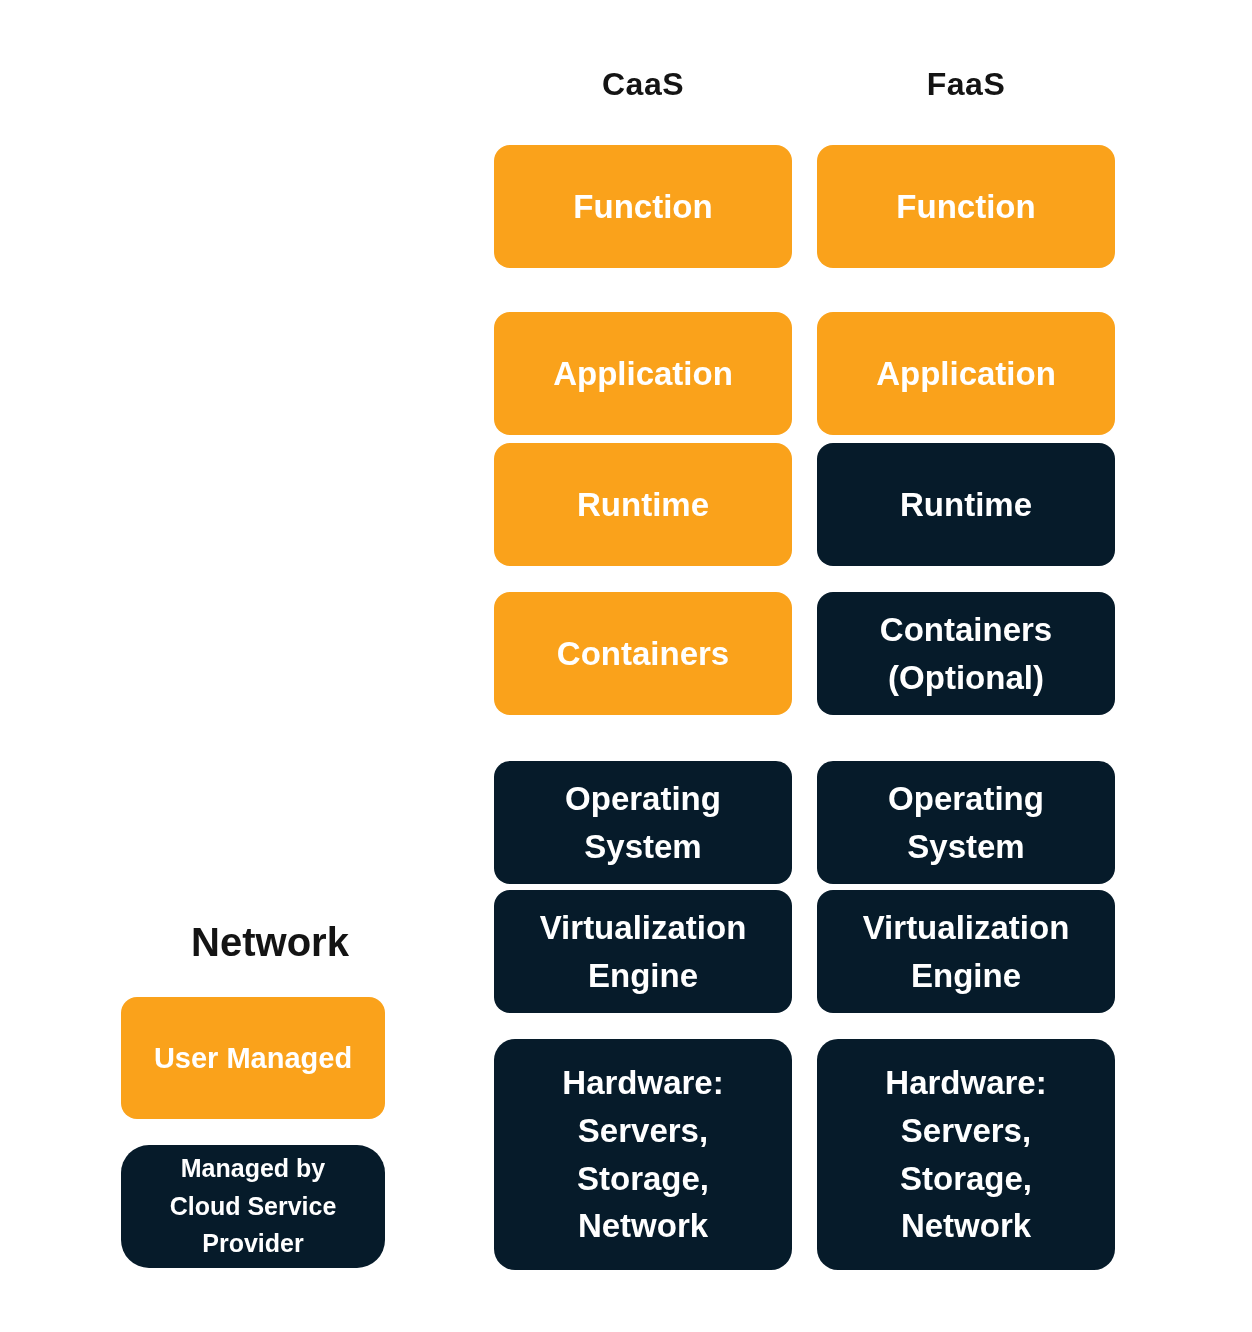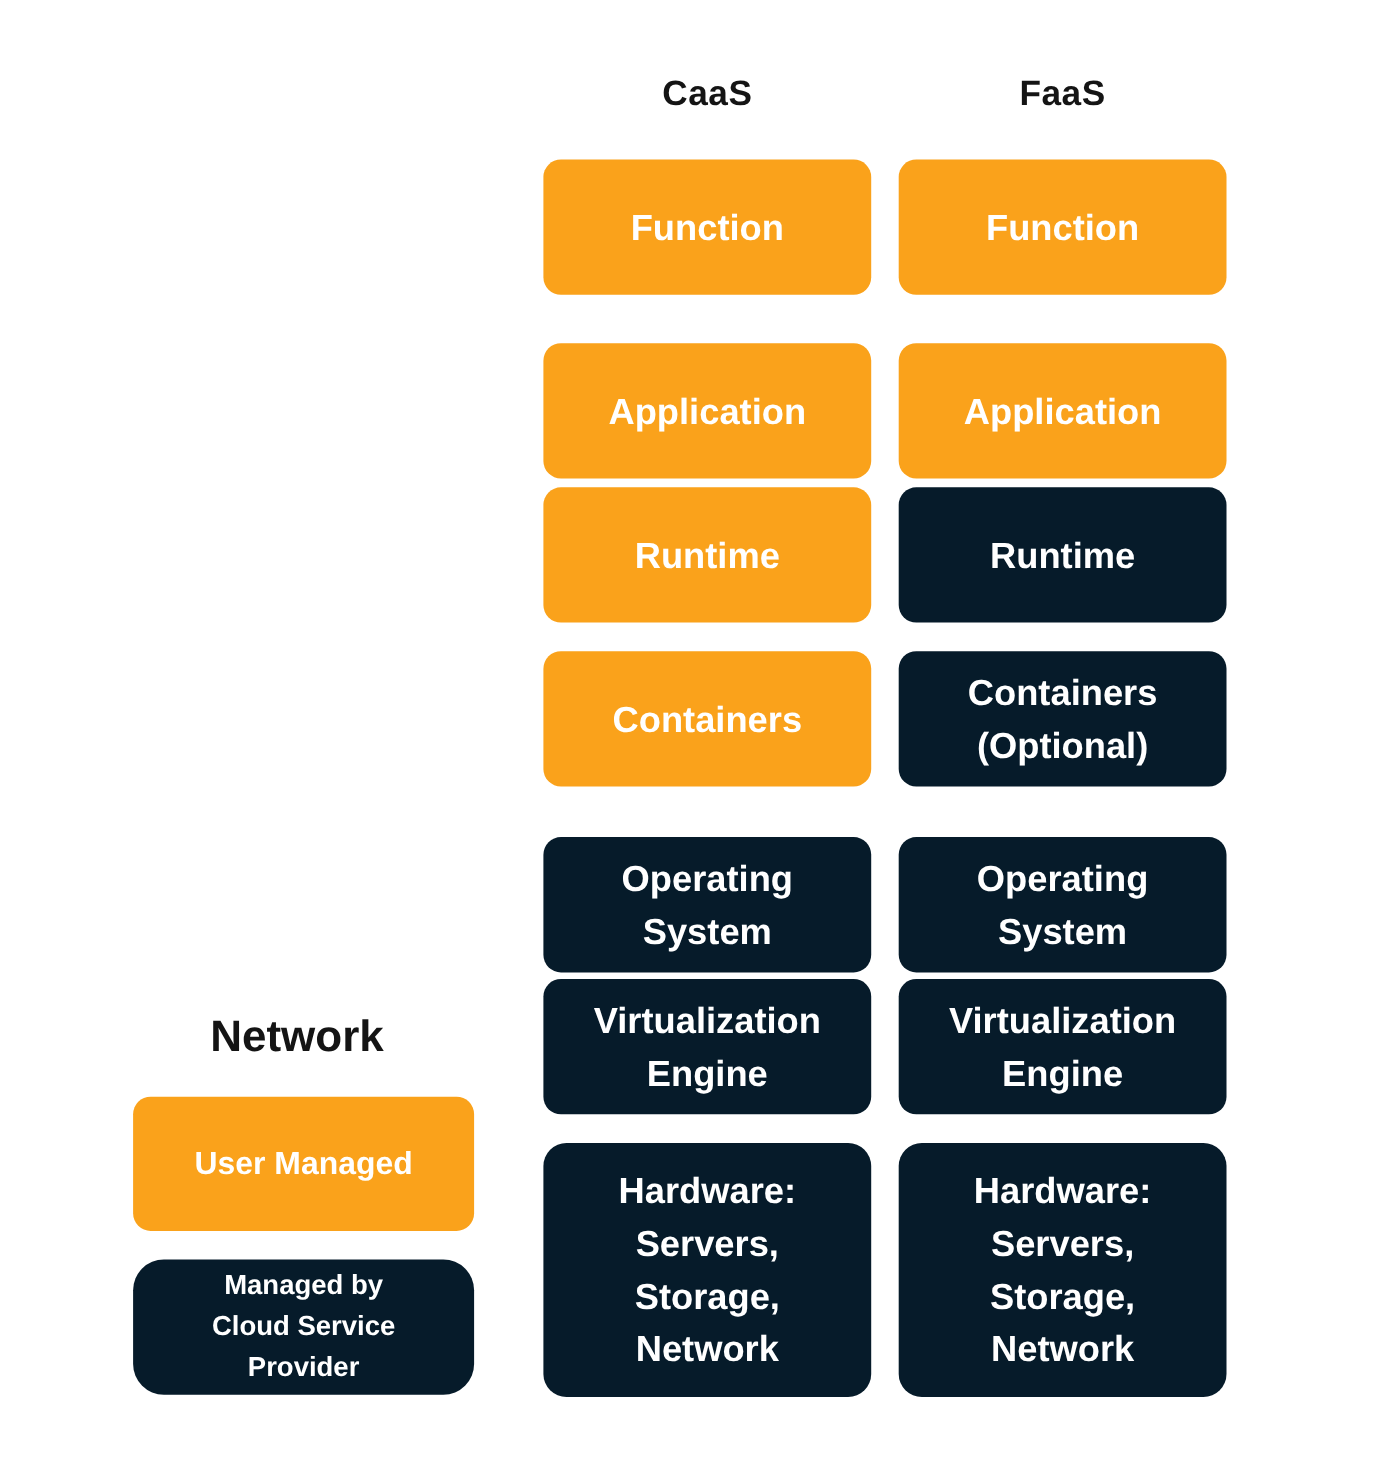--- a/index.html
+++ b/index.html
@@ -63,21 +63,21 @@
   .legend-title {
     position: absolute;
     left: 121px;
     top: 920px;
     width: 298px;
     text-align: center;
     font-weight: 700;
     font-size: 40px;
     color: var(--heading-text);
   }
-  .legend-box { position: absolute; left: 121px; width: 310px; }
+  .legend-box { position: absolute; left: 121px; width: 264px; }
   .lg0 { top: 997px;  height: 122px; font-size: 29px; }
   .lg1 { top: 1145px; height: 123px; font-size: 25px; line-height: 1.5; border-radius: 28px; }
 </style>
 </head>
 <body>
 
 <div class="canvas">
 
   <div class="col-header h0">CaaS</div>
   <div class="col-header h1">FaaS</div>

